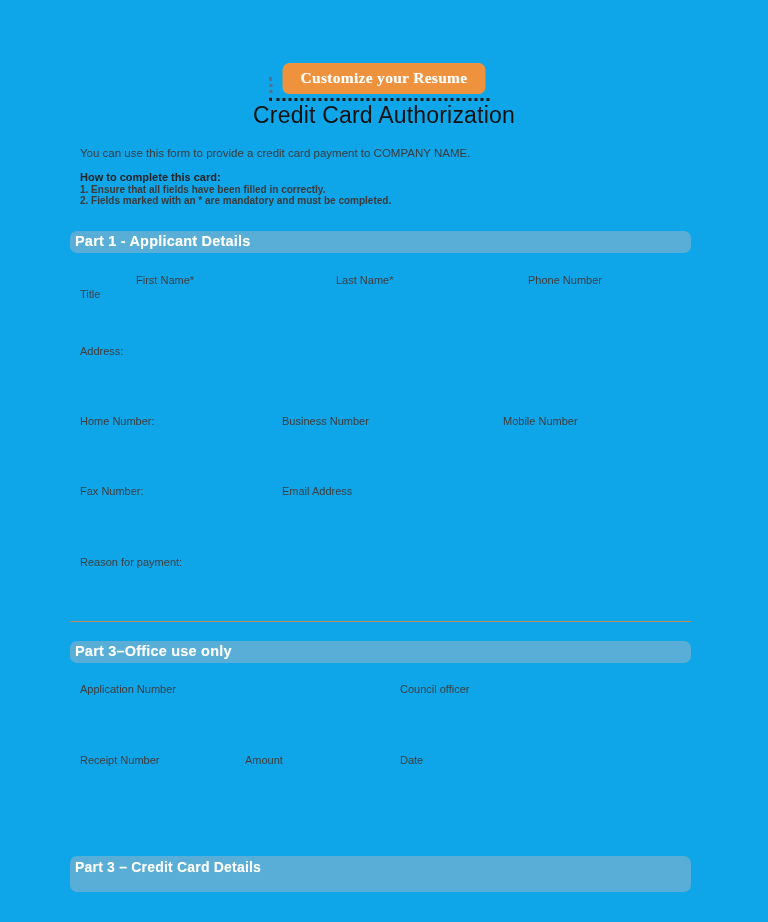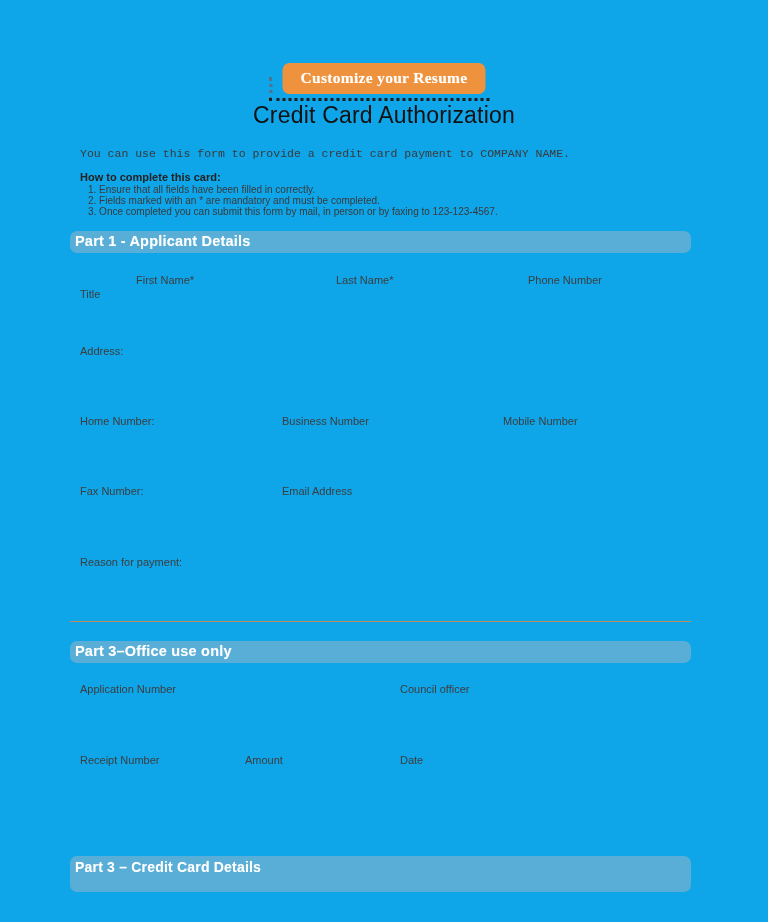--- a/index.html
+++ b/index.html
@@ -25,23 +25,23 @@
   .badge-wrap::before {
     content:""; position:absolute; left:-13px; bottom:-7px; height:24px;
     border-left:3px dotted #51718e;
   }
 
   .page-title {
     position:absolute; top:102px; left:0; width:100%; text-align:center;
     font-size:23px; color:#111111; letter-spacing:.2px;
   }
 
-  .intro { position:absolute; left:80px; top:147px; font-size:11.5px; color:#3a3a3a;font-family:Liberation Mono, monospace; }
+  .intro { position:absolute; left:80px; top:147px; font-size:11.5px; color:#3a3a3a; }
   .howto-h { position:absolute; left:80px; top:171px; font-size:11px; font-weight:bold; color:#222; }
-  .howto-i { position:absolute; left:88px; font-size:10px; color:#3a3a3a; }
+  .howto-i { position:absolute; left:80px; font-size:10px; color:#3a3a3a;font-weight:bold; }
 
   .bar {
     position:absolute; left:70px; width:621px; height:22px;
     background:var(--accent-blue,#58aed6); color:#ffffff;
     font-weight:bold; font-size:14.5px; line-height:21px; padding-left:5px;
     letter-spacing:.2px; text-shadow:0 0 1px rgba(255,255,255,.35);border-radius:7px;
   }
   .lbl { position:absolute; font-size:11px; color:#3d3d3d; white-space:nowrap; }
 
   input.fld {
@@ -70,21 +70,20 @@
     <span class="badge">Customize your Resume</span>
   </div>
 
   <div class="page-title">Credit Card Authorization</div>
 
   <div class="intro">You can use this form to provide a credit card payment to COMPANY NAME.</div>
 
   <div class="howto-h">How to complete this card:</div>
   <div class="howto-i" style="top:184px">1. Ensure that all fields have been filled in correctly.</div>
   <div class="howto-i" style="top:195px">2. Fields marked with an * are mandatory and must be completed.</div>
-  <div class="howto-i" style="top:206px">3. Once completed you can submit this form by mail, in person or by faxing to 123-123-4567.</div>
 
   <div class="bar" style="top:231px">Part 1 - Applicant Details</div>
 
   <div class="lbl" style="left:80px;  top:288px">Title</div>
   <div class="lbl" style="left:136px; top:274px">First Name*</div>
   <div class="lbl" style="left:336px; top:274px">Last Name*</div>
   <div class="lbl" style="left:528px; top:274px">Phone Number</div>
 
   <input class="fld b-tb-gray" style="left: 70px; top: 299px; width: 44px; height: 34px;">
   <input class="fld b-full" style="left: 130px; top: 299px; width: 182px; height: 34px;">

